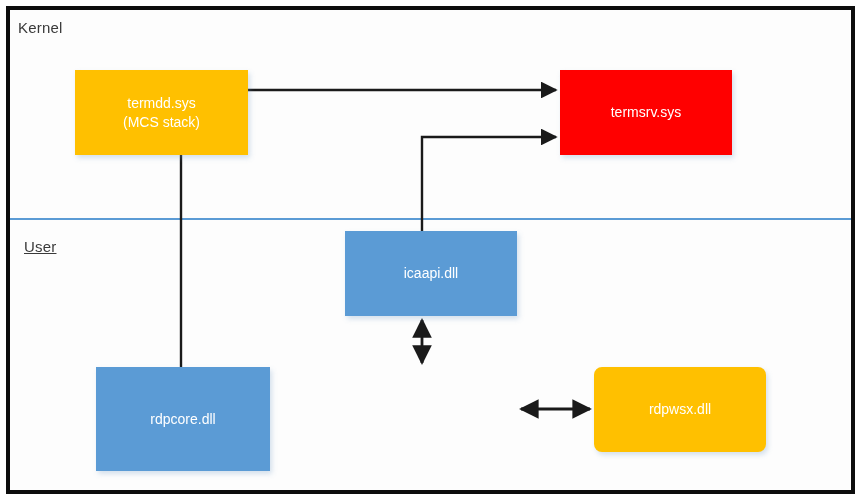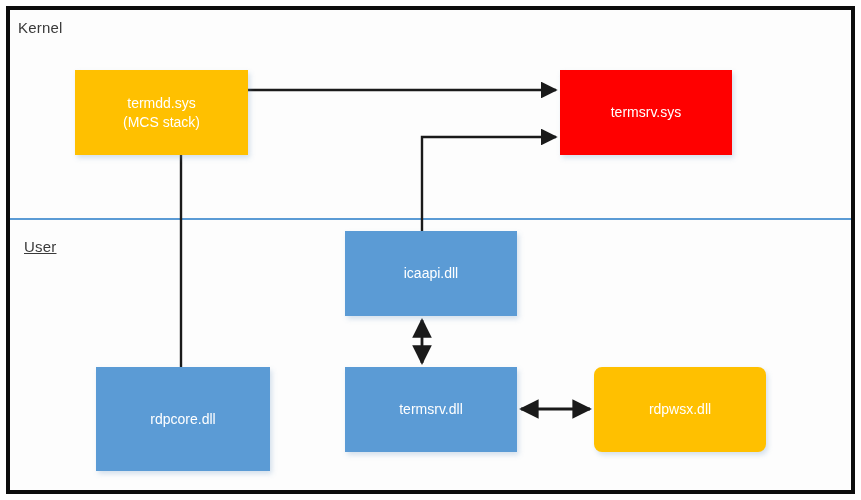--- a/index.html
+++ b/index.html
@@ -127,21 +127,18 @@
   </div>
 
   <div class="node blue" id="node-icaapi">
     <span class="label">icaapi.dll</span>
   </div>
 
   <div class="node blue" id="node-rdpcore">
     <span class="label">rdpcore.dll</span>
   </div>
 
-  <div class="node blue" id="node-termsrv">
-    <span class="label">termsrv.dll</span>
-  </div>
 
   <div class="node orange" id="node-rdpwsx">
     <span class="label">rdpwsx.dll</span>
   </div>
 
 </div>
 
 </body></html>

